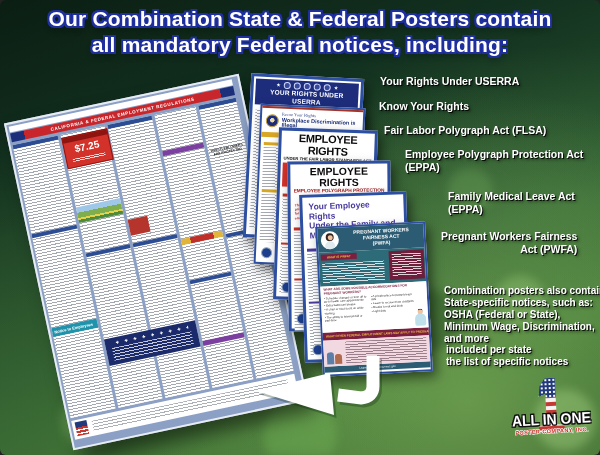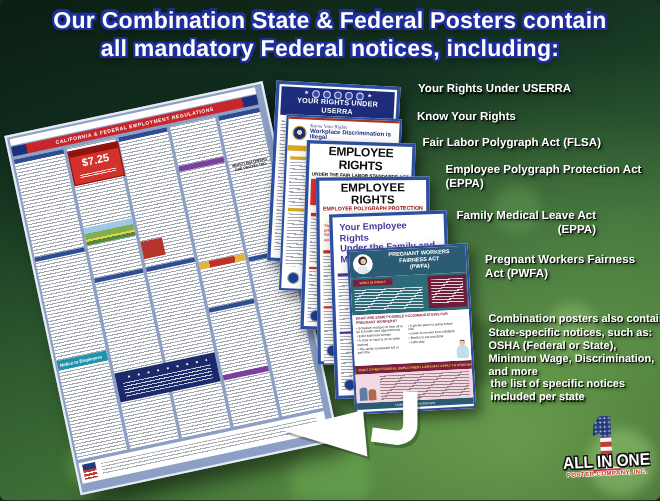--- a/index.html
+++ b/index.html
@@ -368,39 +368,39 @@
   <div class="lb" style="left:379px;top:100px;">
     <span>Know Your Rights</span>
   </div>
   <div class="lb" style="left:384px;top:124px;">
     <span>Fair Labor Polygraph Act (FLSA)</span>
   </div>
   <div class="lb" style="left:405px;top:148px;">
     <span>Employee Polygraph Protection Act</span>
     <span>(EPPA)</span>
   </div>
-  <div class="lb" style="left:415px;top:190px;text-align:right;">
+  <div class="lb" style="left:448px;top:190px;">
     <span>Family Medical Leave Act</span>
     <span>(EPPA)</span>
   </div>
-  <div class="lb" style="left:441px;top:230px;">
+  <div class="lb" style="left:441px;top:230px;text-align:right;">
     <span>Pregnant Workers Fairness</span>
     <span>Act (PWFA)</span>
   </div>
 
   <div class="nt" style="left:444px;top:285px;">
     <span>Combination posters also contain</span>
     <span>State-specific notices, such as:</span>
     <span>OSHA (Federal or State),</span>
     <span>Minimum Wage, Discrimination,</span>
     <span>and more</span>
   </div>
   <div class="nt" style="left:446px;top:344px;">
+    <span>included per state</span>
     <span>the list of specific notices</span>
-    <span>included per state</span>
   </div>
 
   <div class="logo">
     <div class="one">
       <div class="canton"></div>
     </div>
     <div class="allinone">ALL IN ONE</div>
     <div class="company">POSTER COMPANY, INC.</div>
   </div>
 </div>

